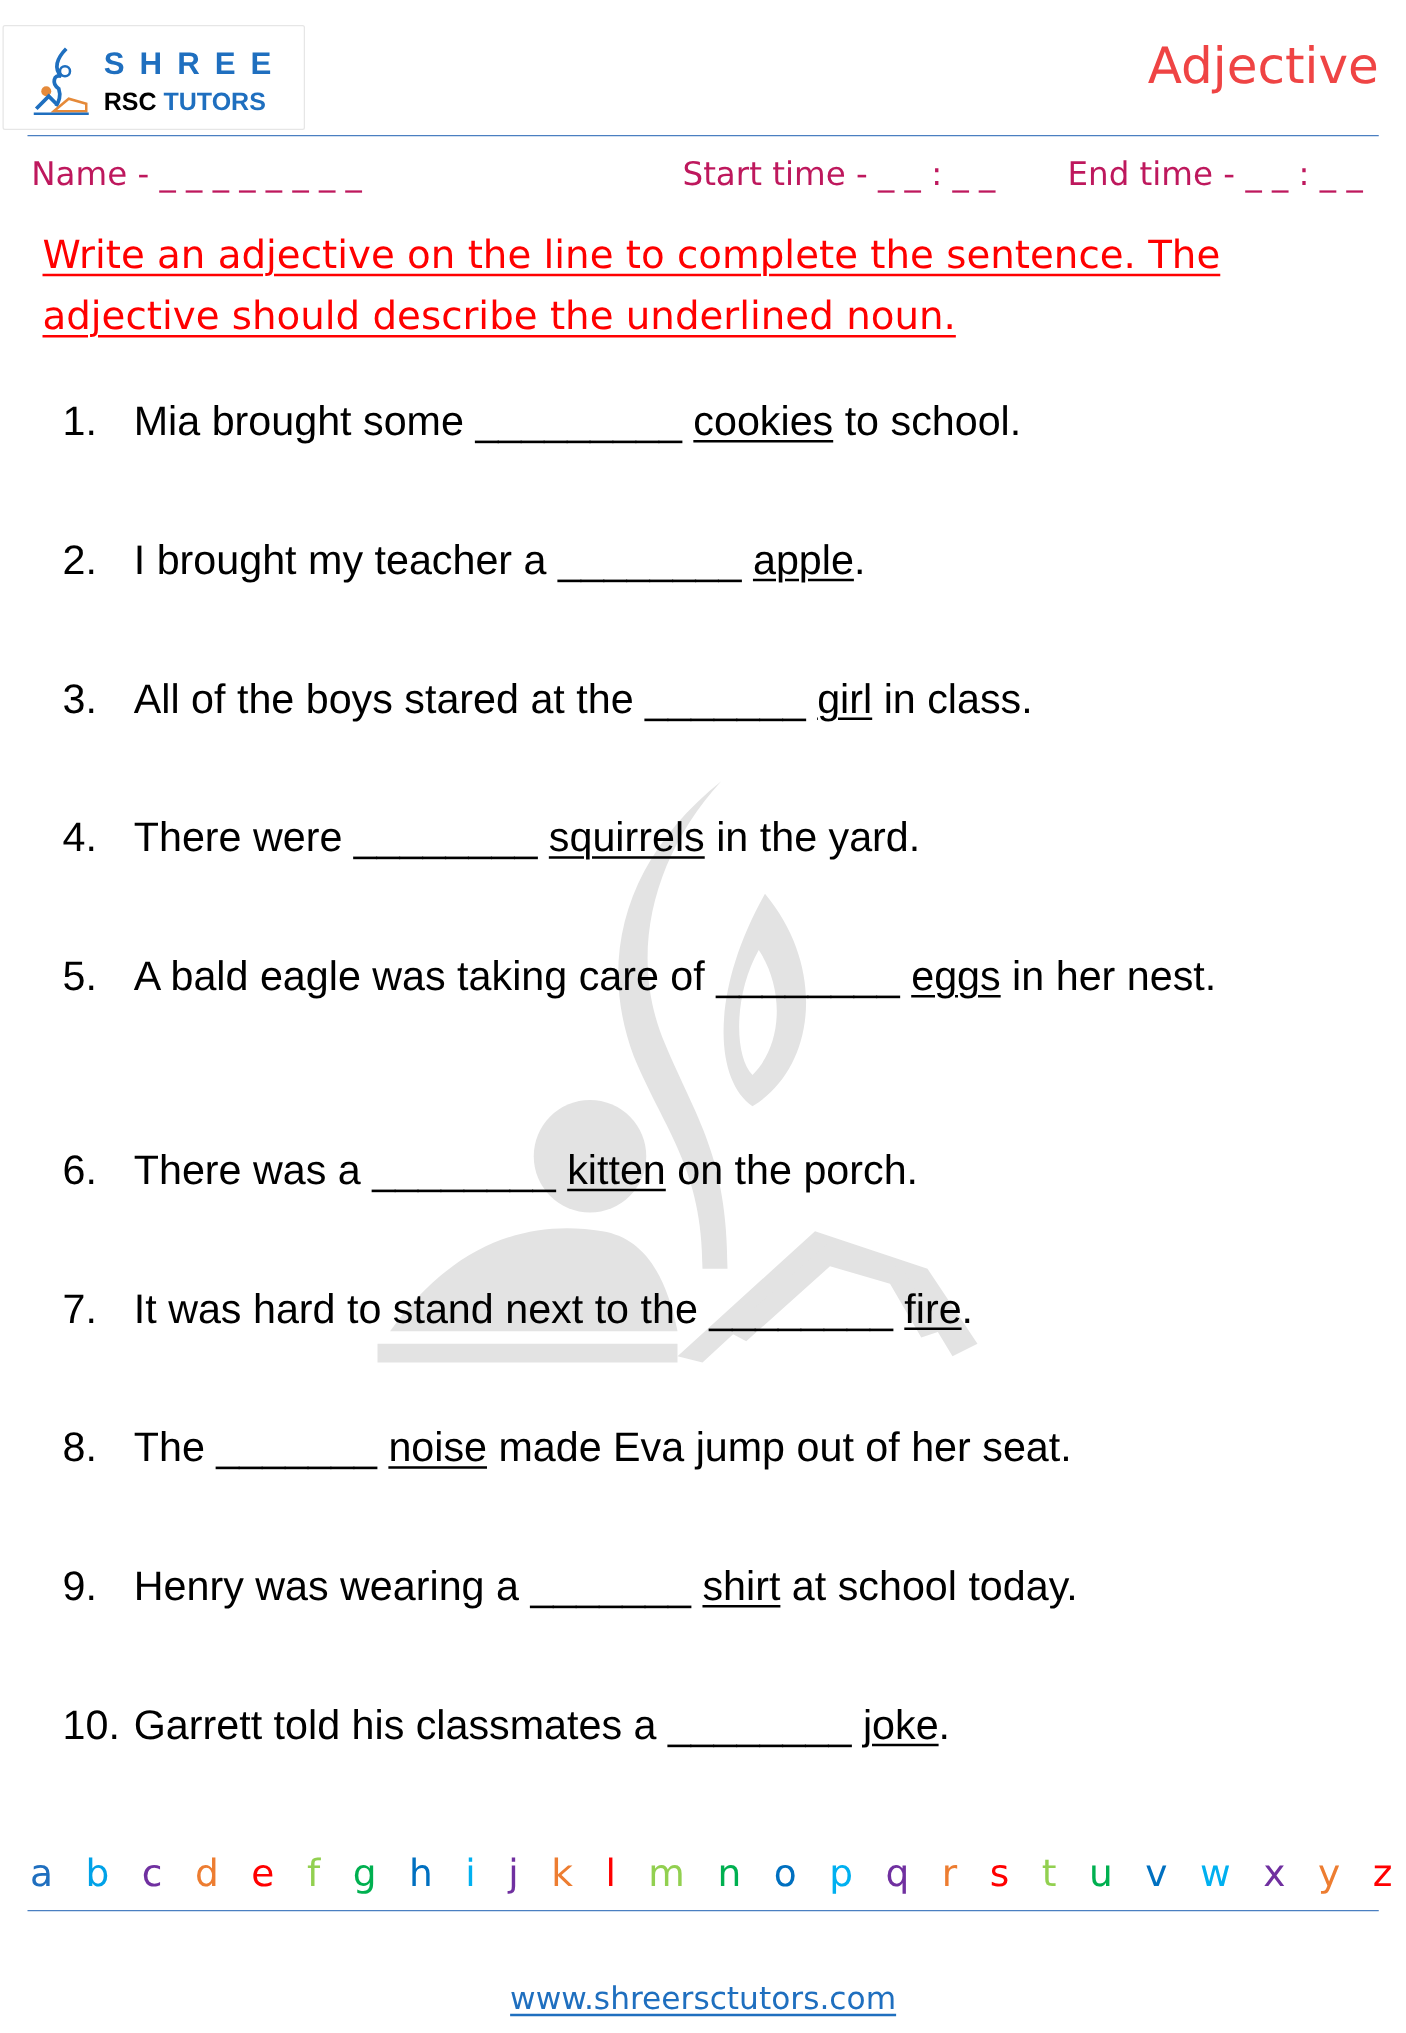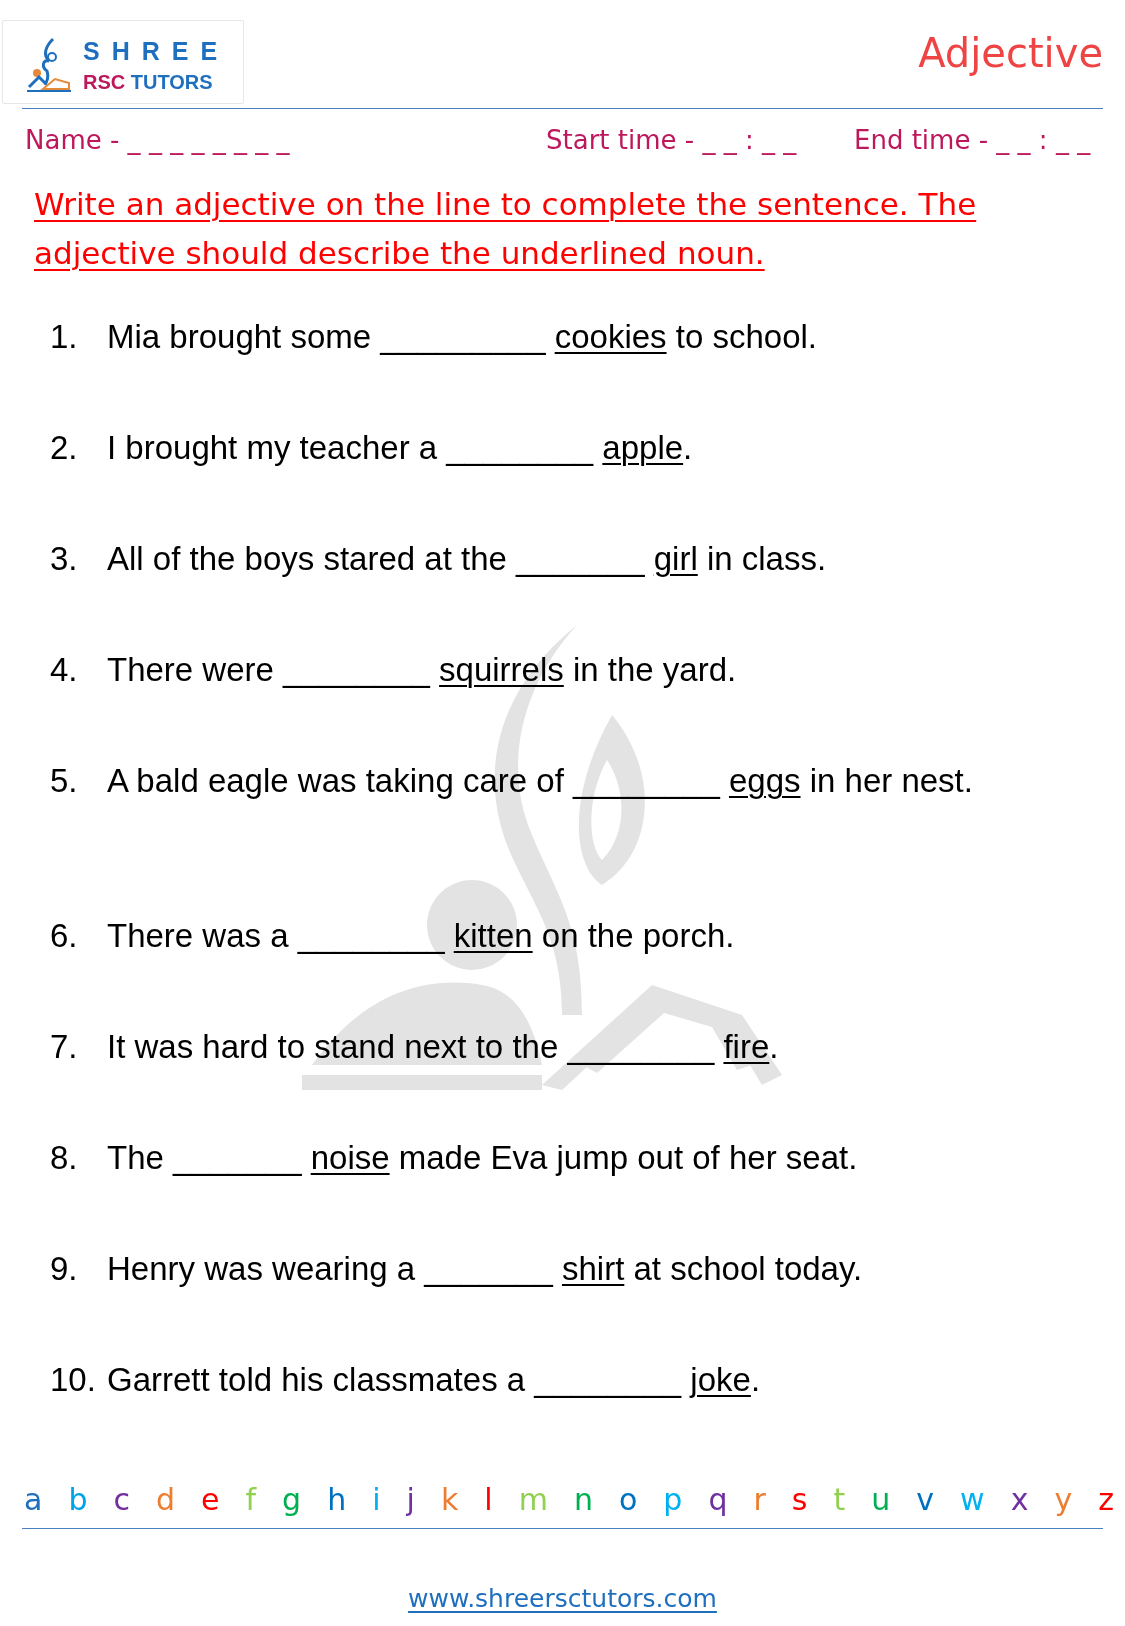--- a/index.html
+++ b/index.html
@@ -2,21 +2,21 @@
 <html><head>
 <meta charset="utf-8">
 <style>
   html, body { margin: 0; padding: 0; background: #ffffff; }
   body { width: 1125px; height: 1626px; position: relative; overflow: hidden; font-family: "Liberation Sans", sans-serif; }
 
   .logo-box { position: absolute; left: 2px; top: 20px; width: 240px; height: 82px; border: 1px solid #e6e6e6; border-radius: 2px; background: #fff; }
   .logo-icon { position: absolute; left: 22px; top: 16px; width: 50px; height: 56px; }
   .logo-shree { position: absolute; left: 80px; top: 16px; font-family: "Liberation Sans", sans-serif; font-weight: bold; font-size: 25px; letter-spacing: 12px; color: #1f6fbf; }
   .logo-rsc { position: absolute; left: 80px; top: 50px; font-family: "Liberation Sans", sans-serif; font-weight: bold; font-size: 20px; color: #1f6fbf; }
-  .logo-rsc .orange { color: #be185d; text-align: center; }
+  .logo-rsc .orange { color: #000000; text-align: center; }
 
   .page-title { position: absolute; right: 22px; top: 30px; font-family: "DejaVu Sans", sans-serif; font-size: 40px; color: #ef4444; }
 
   .rule-top { position: absolute; left: 22px; right: 22px; top: 108px; height: 0; border-top: 1.5px solid #4a7fc1; }
 
   .meta-row { position: absolute; top: 125px; left: 0; right: 0; height: 30px; font-family: "DejaVu Sans", sans-serif; font-size: 26px; color: #be185d; }
   .meta-name { position: absolute; left: 25px; }
   .meta-start { position: absolute; left: 546px; }
   .meta-end { position: absolute; left: 854px; }
 

